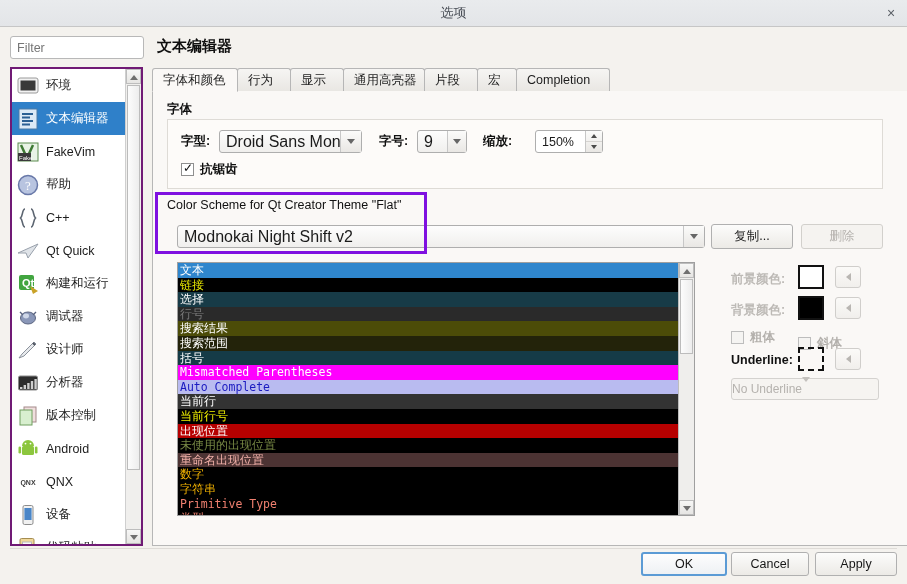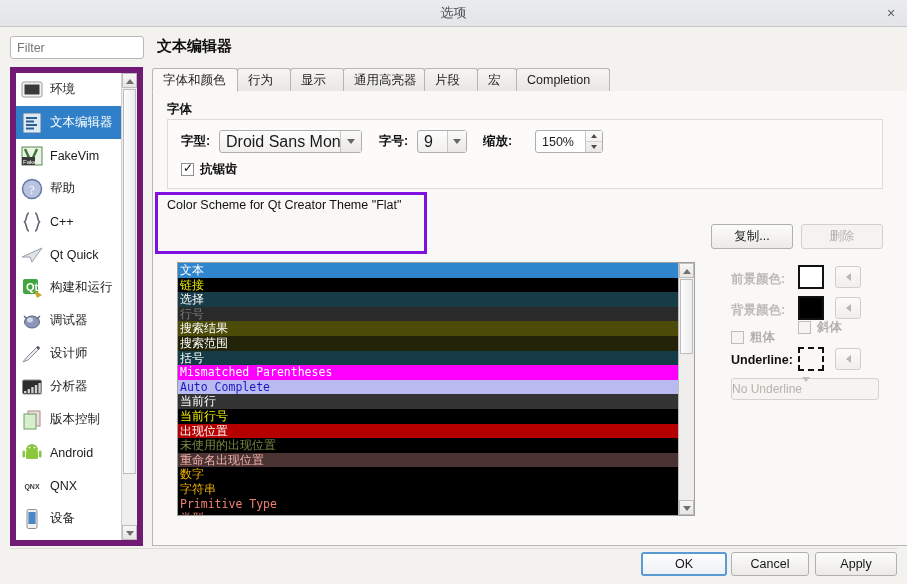--- a/index.html
+++ b/index.html
@@ -61,21 +61,21 @@
     line-height: 21px;
     outline: none;
     font-family: "Liberation Sans", sans-serif;
   }
   .sidebar {
     position: absolute;
     left: 10px; top: 67px;
     width: 133px; height: 479px;
     box-sizing: border-box;
     background: #ffffff;
-    border: 6px solid #701a75;
+    border: 2px solid #701a75;
     overflow: hidden;
   }
   .sidebar-list {
     position: absolute;
     left: 0; top: 0;
     width: 116px;
     height: 100%;
   }
   .side-item {
     display: flex;
@@ -617,40 +617,46 @@
           </span>
       </span>
     </div>
 
     <div class="check-row" style="left:28px; top:70px;">
       <span class="chk checked"></span>
       <span class="check-label">抗锯齿</span>
     </div>
 
     <div class="scheme-label" style="left:14px; top:107px;">Color Scheme for Qt Creator Theme "Flat"</div>
+    <div class="combo" style="left:24px; top:134px; width:528px;">
+      <span class="combo-text">Modnokai Night Shift v2</span>
+      <span class="combo-btn">
+          <span class="caret-down"></span>
+        </span>
+    </div>
     <div class="btn" style="left:558px; top:133px; width:82px;">复制...</div>
     <div class="btn disabled" style="left:648px; top:133px; width:82px;">删除</div>
 
     <div class="ctl-label" style="left:578px; top:180px;">前景颜色:</div>
     <div class="swatch" id="fg-swatch" style="left: 645px; top: 174px; background: rgb(255, 255, 255);"></div>
     <div class="mini-btn" style="left:682px; top:175px;">
         <span class="caret-left"></span>
       </div>
 
     <div class="ctl-label" style="left:578px; top:211px;">背景颜色:</div>
     <div class="swatch" id="bg-swatch" style="left: 645px; top: 205px; background: rgb(0, 0, 0);"></div>
     <div class="mini-btn" style="left:682px; top:206px;">
         <span class="caret-left"></span>
       </div>
 
     <div class="check-row" style="left:578px; top:238px;">
       <span class="chk disabled"></span>
       <span class="check-label dim">粗体</span>
     </div>
-    <div class="check-row" style="left:645px; top:228px;">
+    <div class="check-row" style="left:645px; top:244px;">
       <span class="chk disabled"></span>
       <span class="check-label dim">斜体</span>
     </div>
 
     <div class="ctl-label on" style="left:578px; top:262px;">Underline:</div>
     <div class="swatch dotted" style="left:645px; top:256px;"></div>
     <div class="mini-btn" style="left:682px; top:257px;">
         <span class="caret-left"></span>
       </div>
 

